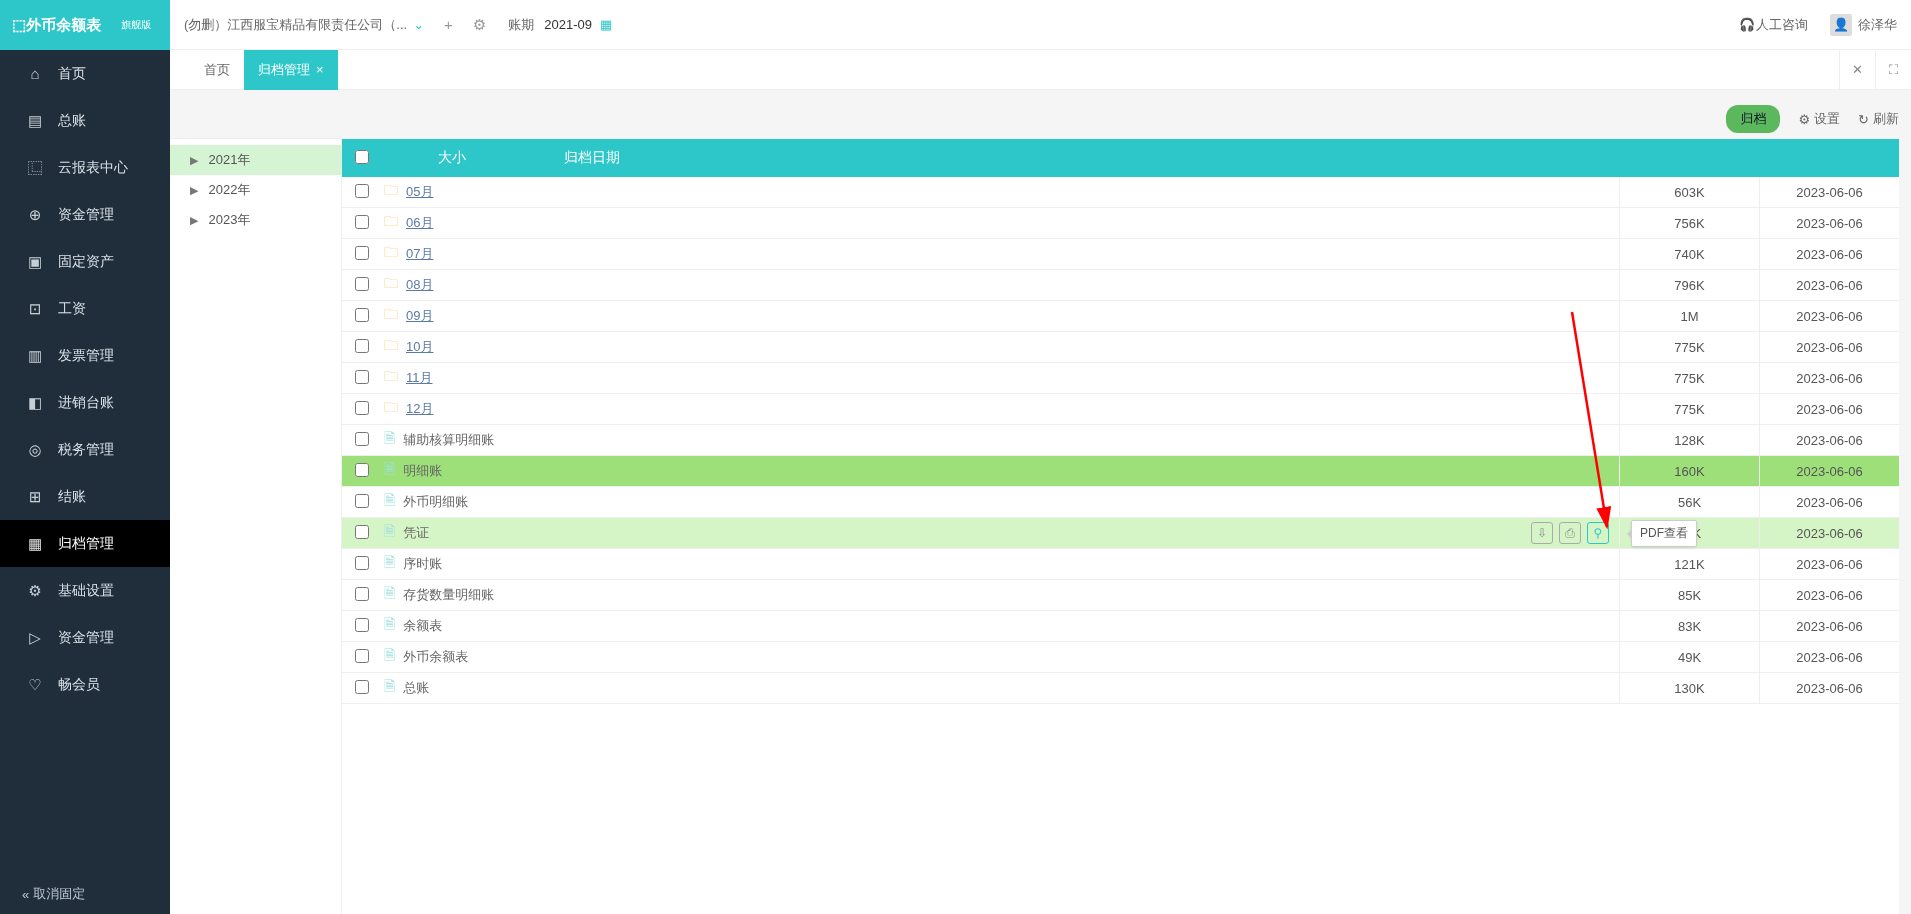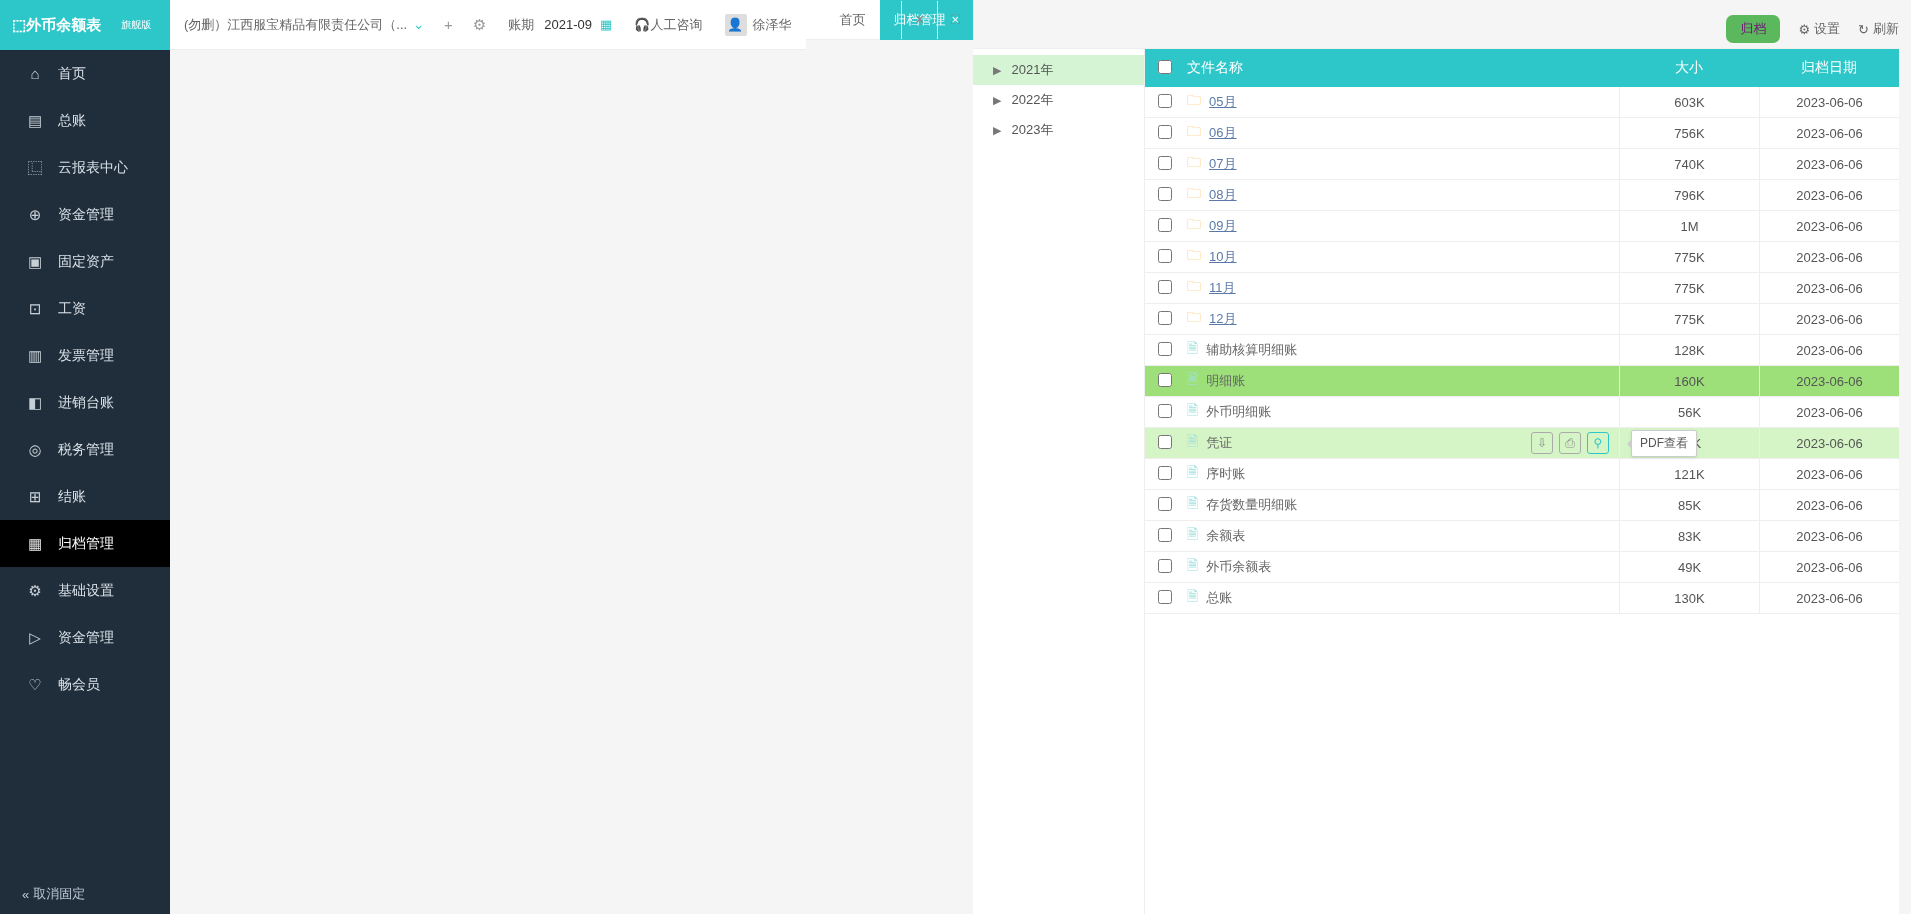--- a/index.html
+++ b/index.html
@@ -11,21 +11,21 @@
 .logo-area { height: 50px; background: #2ec7c9; color: #fff; display: flex; align-items: center; padding-left: 12px; font-weight: bold; font-size: 15px; }
 .logo-sub { font-size: 10px; font-weight: normal; margin-left: 20px; }
 .nav-items { flex: 1; }
 .nav-item { display: flex; align-items: center; height: 47px; padding-left: 26px; cursor: pointer; font-size: 14px; color: #d8e0e7; }
 .nav-item.active { background: #000; color: #fff; }
 .nav-icon { width: 18px; margin-right: 14px; text-align: center; font-size: 15px; opacity: 0.9; }
 .sidebar-footer { height: 40px; display: flex; align-items: center; padding-left: 22px; color: #bcc7d1; font-size: 13px; cursor: pointer; }
 .arrow-left { margin-right: 4px; }
 
 
-.main { flex: 1; display: flex; flex-direction: row; background: #f5f5f5; }
+.main { flex: 1; display: flex; flex-direction: column; background: #f5f5f5; }
 .topbar { height: 50px; background: #fff; display: flex; align-items: center; padding: 0 14px; border-bottom: 1px solid #eee; }
 .company-tag { color: #666; font-size: 13px; }
 .drop-chev { color: #2ec7c9; margin-left: 6px; cursor: pointer; }
 .top-ic { margin-left: 20px; color: #999; cursor: pointer; font-size: 15px; }
 .period-label { margin-left: 22px; color: #666; }
 .period-val { margin-left: 10px; color: #333; }
 .cal-ic { margin-left: 8px; color: #2ec7c9; cursor: pointer; }
 .top-right { margin-left: auto; display: flex; align-items: center; color: #666; }
 .top-right-item { margin-left: 22px; display: flex; align-items: center; cursor: pointer; }
 .avatar-ic { width: 22px; height: 22px; background: #ddd; border-radius: 2px; display: inline-flex; align-items: center; justify-content: center; color: #fff; margin-right: 6px; }
@@ -38,21 +38,21 @@
 .pt-right { position: absolute; right: 0; display: flex; }
 .pt-btn { width: 36px; height: 38px; border-left: 1px solid #eee; display: flex; align-items: center; justify-content: center; color: #888; cursor: pointer; }
 
 
 .content { flex: 1; padding: 10px 12px 0 0; display: flex; flex-direction: column; }
 .inner-top { display: flex; align-items: center; height: 38px; }
 .inner-tabs { display: flex; margin-left: 10px; }
 .inner-tab { padding: 0 20px; height: 38px; display: flex; align-items: center; font-size: 14px; cursor: pointer; color: #555; }
 .inner-tab.active { border-bottom: 2px solid #2ec7c9; color: #2ec7c9; background: #fff; }
 .toolbar-right { margin-left: auto; display: flex; align-items: center; }
-.btn-primary { background: #5cb85c; color: #701a75; padding: 5px 14px; border-radius: 7px; cursor: pointer; font-size: 13px; }
+.btn-primary { background: #5cb85c; color: #0f172a; padding: 5px 14px; border-radius: 12px; cursor: pointer; font-size: 13px; }
 .tool-link { margin-left: 18px; color: #666; cursor: pointer; font-size: 13px; display: flex; align-items: center; }
 .tool-link .ic { margin-right: 4px; }
 
 .body-row { display: flex; flex: 1; background: #fff; border-top: 1px solid #eee; }
 .year-tree { width: 172px; border-right: 1px solid #eee; padding-top: 6px; }
 .year-item { height: 30px; display: flex; align-items: center; padding-left: 20px; cursor: pointer; font-size: 13px; color: #555; }
 .year-item.active { background: #d4f4d4; }
 .year-caret { margin-right: 10px; font-size: 11px; color: #777; }
 
 .table-wrap { flex: 1; }
@@ -222,21 +222,20 @@
               <span>2022年</span>
             </div>
             <div class="year-item">
               <span class="year-caret">▶</span>
               <span>2023年</span>
             </div>
           </div>
         <div class="table-wrap">
           <div class="thead">
             <div class="th-check"><input type="checkbox" style=""></div>
-            <div class="th-name">文件名称</div>
             <div class="th-size">大小</div>
             <div class="th-date">归档日期</div>
           </div>
           <div id="tbody" style="position:relative;">
             <svg class="arrow-svg" style="left:0;top:0;width:100%;height:380px;z-index:5;">
               <defs>
                   <marker id="ah" markerWidth="10" markerHeight="10" refX="8" refY="3" orient="auto">
                     <path d="M0,0 L0,6 L9,3 z" fill="#ff0000"></path>
                   </marker>
                 </defs>

